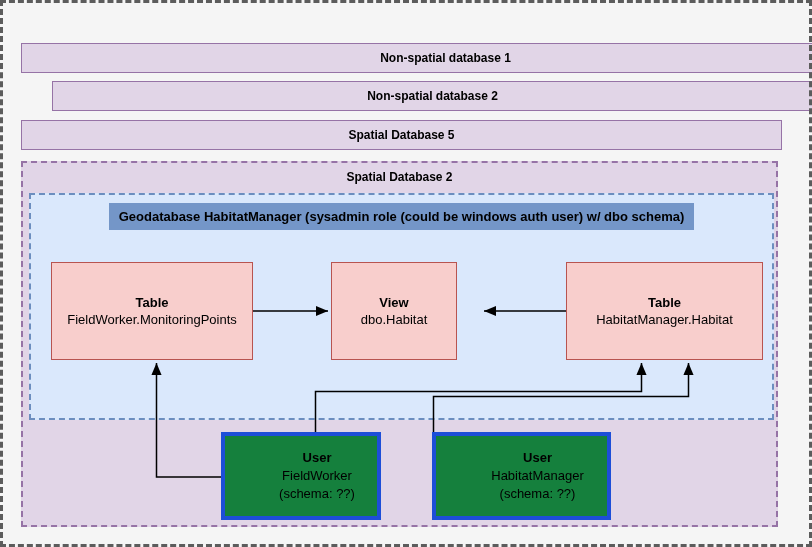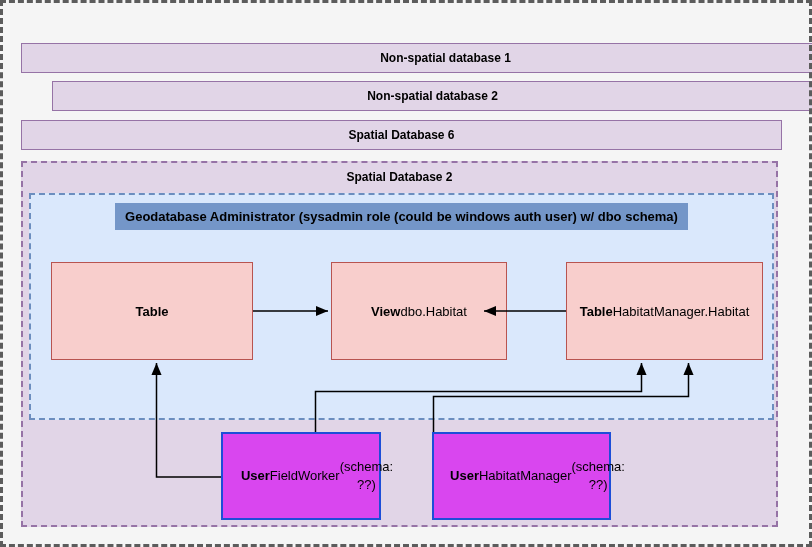--- a/index.html
+++ b/index.html
@@ -53,29 +53,29 @@
   .geo-title{
     display:inline-block;margin-top:8px;
     background:#7496c8;
     padding:6px 10px;
     font-weight:bold;font-size:13px;
     color:#000;
   }
   .node{
     position:absolute;
     box-sizing:border-box;
-    display:flex;flex-direction:row;align-items:center;justify-content:center;
+    display:flex;flex-direction:column;align-items:center;justify-content:center;
     font-size:13px;line-height:17px;text-align:center;
     z-index:3;
   }
   .node .type{font-weight:bold;}
   .pink{background:#f8cecc;border:1px solid #b85450;}
-  .yellow{background:#d946ef;border:2px solid #1d4ed8;padding-left:32px;}
+  .yellow{background:#15803d;border:4px solid #1d4ed8;padding-left:32px;}
   .t1{left:51px;top:262px;width:202px;height:98px;}
-  .vw{left:331px;top:262px;width:176px;height:98px;}
+  .vw{left:331px;top:262px;width:126px;height:98px;}
   .t2{left:566px;top:262px;width:197px;height:98px;}
   .u1{left:221px;top:432px;width:160px;height:88px;line-height:18px;}
   .u2{left:432px;top:432px;width:179px;height:88px;line-height:18px;}
   .edges{
     position:absolute;inset:0;
     z-index:4;
     pointer-events:none;
   }
 </style>
 </head>
@@ -84,33 +84,34 @@
 <div class="canvas">
 
 
   <div class="db-bar bar1">
     <span>Non-spatial database 1</span>
   </div>
   <div class="db-bar bar2">
     <span>Non-spatial database 2</span>
   </div>
   <div class="db-bar bar3">
-    <span>Spatial Database 6</span>
+    <span>Spatial Database 5</span>
   </div>
 
   <div class="spatial2">
     <span class="spatial2-label">Spatial Database 2</span>
   </div>
 
   <div class="geo-container">
-    <span class="geo-title">Geodatabase Administrator (sysadmin role (could be windows auth user) w/ dbo schema)</span>
+    <span class="geo-title">Geodatabase HabitatManager (sysadmin role (could be windows auth user) w/ dbo schema)</span>
   </div>
 
   <div class="node pink t1">
     <span class="type">Table</span>
+    <span>FieldWorker.MonitoringPoints</span>
   </div>
 
   <div class="node pink vw">
     <span class="type">View</span>
     <span>dbo.Habitat</span>
   </div>
 
   <div class="node pink t2">
     <span class="type">Table</span>
     <span>HabitatManager.Habitat</span>

